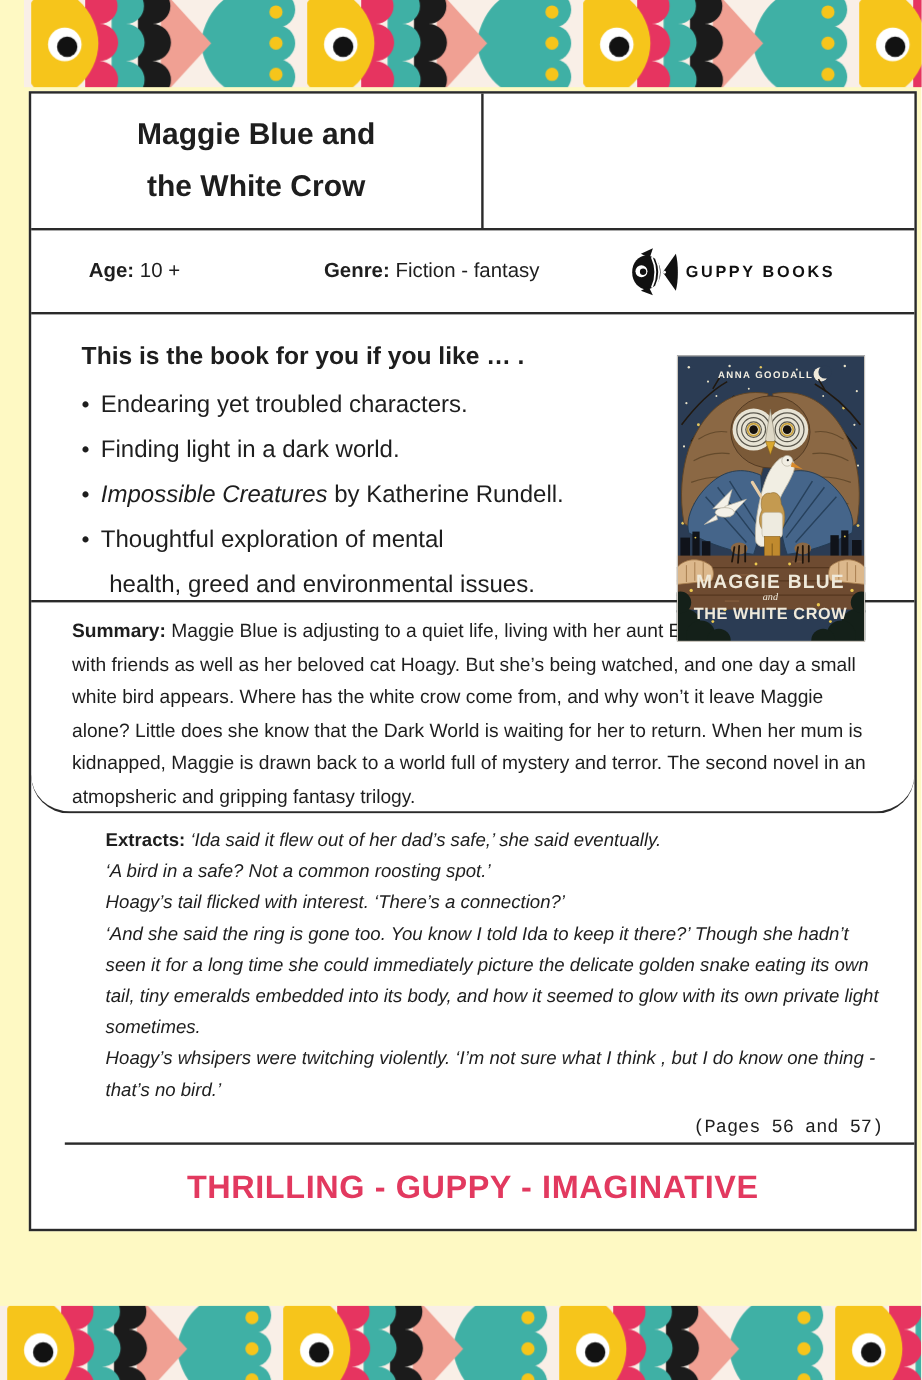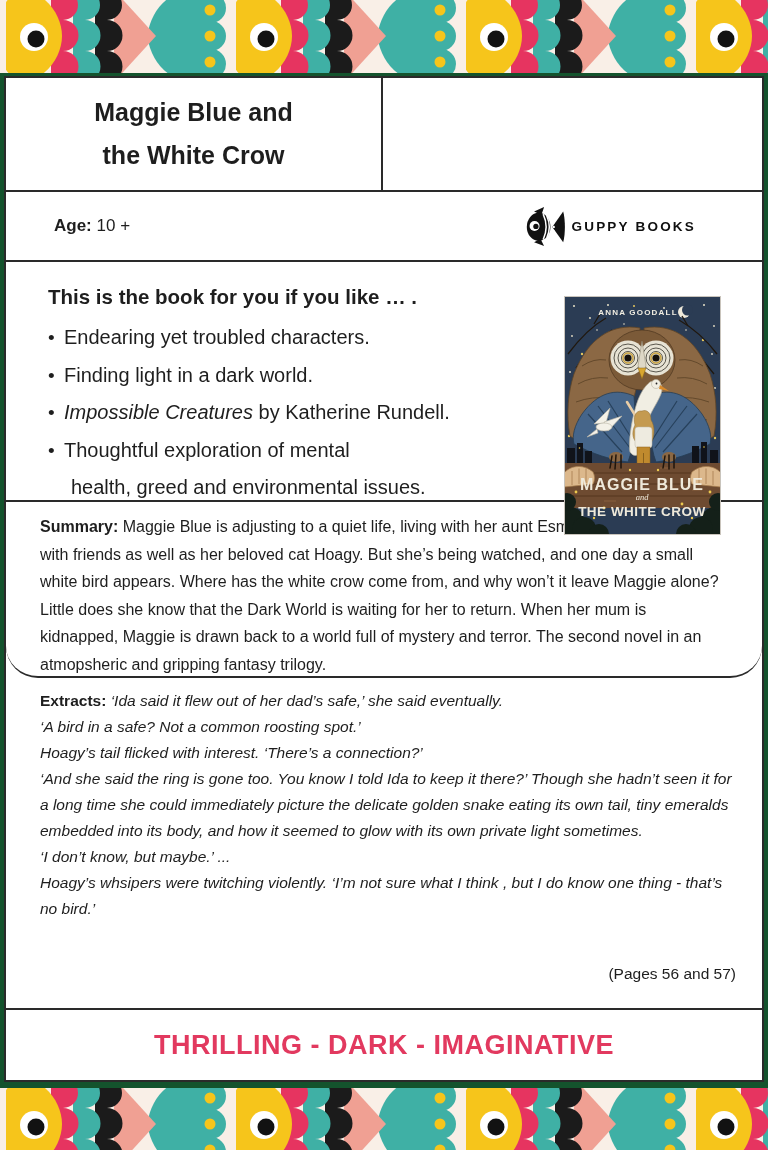--- a/index.html
+++ b/index.html
@@ -1,18 +1,18 @@
 <!DOCTYPE html>
 <html><head>
 <meta charset="utf-8">
 <style>
   * { margin:0; padding:0; box-sizing:border-box; }
   html,body { width:768px; height:1150px; background:#fff; overflow:hidden;
               font-family:"Liberation Sans", sans-serif; color:#1e1e1e; }
-  .page { width:768px; height:1150px; position:relative; background:#14532d; }
+  .page { width:768px; height:1150px; position:relative; background:#fef9c3;padding-left:20px; }
 
   
   .fish-strip { width:768px; overflow:hidden; line-height:0; }
   .fish-strip.top    { height:73px; }
   .fish-strip.bottom { height:62px; position:absolute; bottom:0; left:0; }
 
   
   .frame { margin:3px 4px 0 4px; border:2.5px solid #2a2a2a; background:#fff; }
 
   .header-row { display:grid; grid-template-columns:377px 1fr; border-bottom:2.5px solid #2a2a2a; height:114px; }
@@ -33,24 +33,24 @@
   .hook-list { list-style:none; margin:10px 0 0 0; padding-left:42px; width:545px; }
   .hook-list li { position:relative; padding-left:16px; font-size:20px; line-height:37.5px; }
   .hook-list li::before { content:"•"; position:absolute; left:0; top:0; font-size:19px; }
   .indent2 { padding-left:7px; }
   .cover { position:absolute; top:34px; right:41px; width:157px; height:239px; }
   .cover svg { display:block; }
 
   .summary-section { height:176px; border-bottom:2.5px solid #2a2a2a;
                      padding:11px 36px 0 34px; font-size:16px; line-height:27.5px;border-radius:32px; }
 
-  .extracts-section { position:relative; height:332px; border-bottom:2.5px solid #2a2a2a;
-                      padding:10px 26px 0 34px; font-size:15.5px; line-height:26px; font-style:italic; }
+  .extracts-section { position:relative; height:276px; border-bottom:2.5px solid #2a2a2a;
+                      padding:10px 26px 0 34px; font-size:15.5px; line-height:26px; font-style:italic;margin-left:28px; }
   .upright { font-style:normal; }
-  .pages { position:absolute; right:26px; bottom:21px; font-style:normal; }
+  .pages { position:absolute; right:26px; bottom:0; font-style:normal;font-family:Liberation Mono, monospace; }
 
   .tagline-section { height:70px; display:flex; align-items:center; justify-content:center; }
   .tagline { font-size:27px; font-weight:bold; letter-spacing:0.5px; color:#e2395f; }
 </style>
 </head>
 <body>
 
 <svg width="0" height="0" style="position:absolute" aria-hidden="true">
   <defs>
     <pattern id="fishpat" x="6" y="0" width="230" height="73" patternUnits="userSpaceOnUse">
@@ -93,20 +93,24 @@
       <div class="title-cell">
         <div>Maggie Blue and</div>
         <div>the White Crow</div>
       </div>
     </div>
 
     <div class="meta-row">
       <div class="meta-age">
         <span class="bold">Age:</span>
         <span>10 +</span>
+      </div>
+      <div class="meta-genre">
+        <span class="bold">Genre:</span>
+        <span>Fiction - fantasy</span>
       </div>
       <div class="publisher">
         <svg width="40" height="44" viewBox="0 0 44 46">
           <ellipse cx="15" cy="24" rx="13" ry="15.5" fill="#111"></ellipse>
           <path d="M10,7 L21,2 L18,11 Z" fill="#111"></path>
           <path d="M10,41 L21,45 L17,37 Z" fill="#111"></path>
           <circle cx="10.5" cy="23" r="5.5" fill="#fff"></circle>
           <circle cx="12" cy="23.5" r="2.9" fill="#111"></circle>
           <path d="M20,10 Q26.5,24 20,38" stroke="#fff" stroke-width="1.7" fill="none"></path>
           <path d="M24,12 Q29.5,24 24,36" stroke="#fff" stroke-width="1.7" fill="none"></path>
@@ -291,27 +295,26 @@
 
     <div class="summary-section">
       <p><span class="bold">Summary:</span> <span>Maggie Blue is adjusting to a quiet life, living with her aunt Esme and hanging out with friends as well as her beloved cat Hoagy. But she’s being watched, and one day a small white bird appears. Where has the white crow come from, and why won’t it leave Maggie alone? Little does she know that the Dark World is waiting for her to return. When her mum is kidnapped, Maggie is drawn back to a world full of mystery and terror. The second novel in an atmopsheric and  gripping fantasy trilogy.</span></p>
     </div>
 
     <div class="extracts-section">
       <p><span class="bold upright">Extracts:</span> <span>‘Ida said it flew out of her dad’s safe,’ she said eventually.</span></p>
       <p>‘A bird in a safe? Not a common roosting spot.’</p>
       <p>Hoagy’s tail flicked with interest. ‘There’s a connection?’</p>
       <p>‘And she said the ring is gone too. You know I told Ida to keep it there?’ Though she hadn’t seen it for a long time she could immediately picture the delicate golden snake eating its own tail, tiny emeralds embedded into its body, and how it seemed to glow with its own private light sometimes.</p>
-      <p>‘I don’t know, but maybe.’  ...</p>
       <p>Hoagy’s whsipers were twitching violently. ‘I’m not sure what I think , but I do know one thing - that’s no bird.’</p>
       <span class="pages">(Pages  56 and 57)</span>
     </div>
 
     <div class="tagline-section">
-      <div class="tagline">THRILLING - DARK - IMAGINATIVE</div>
+      <div class="tagline">THRILLING - GUPPY - IMAGINATIVE</div>
     </div>
 
   </div>
 
   <div class="fish-strip bottom">
     <svg width="768" height="62">
         <rect width="768" height="62" fill="url(#fishpat)"></rect>
       </svg>
   </div>
 

